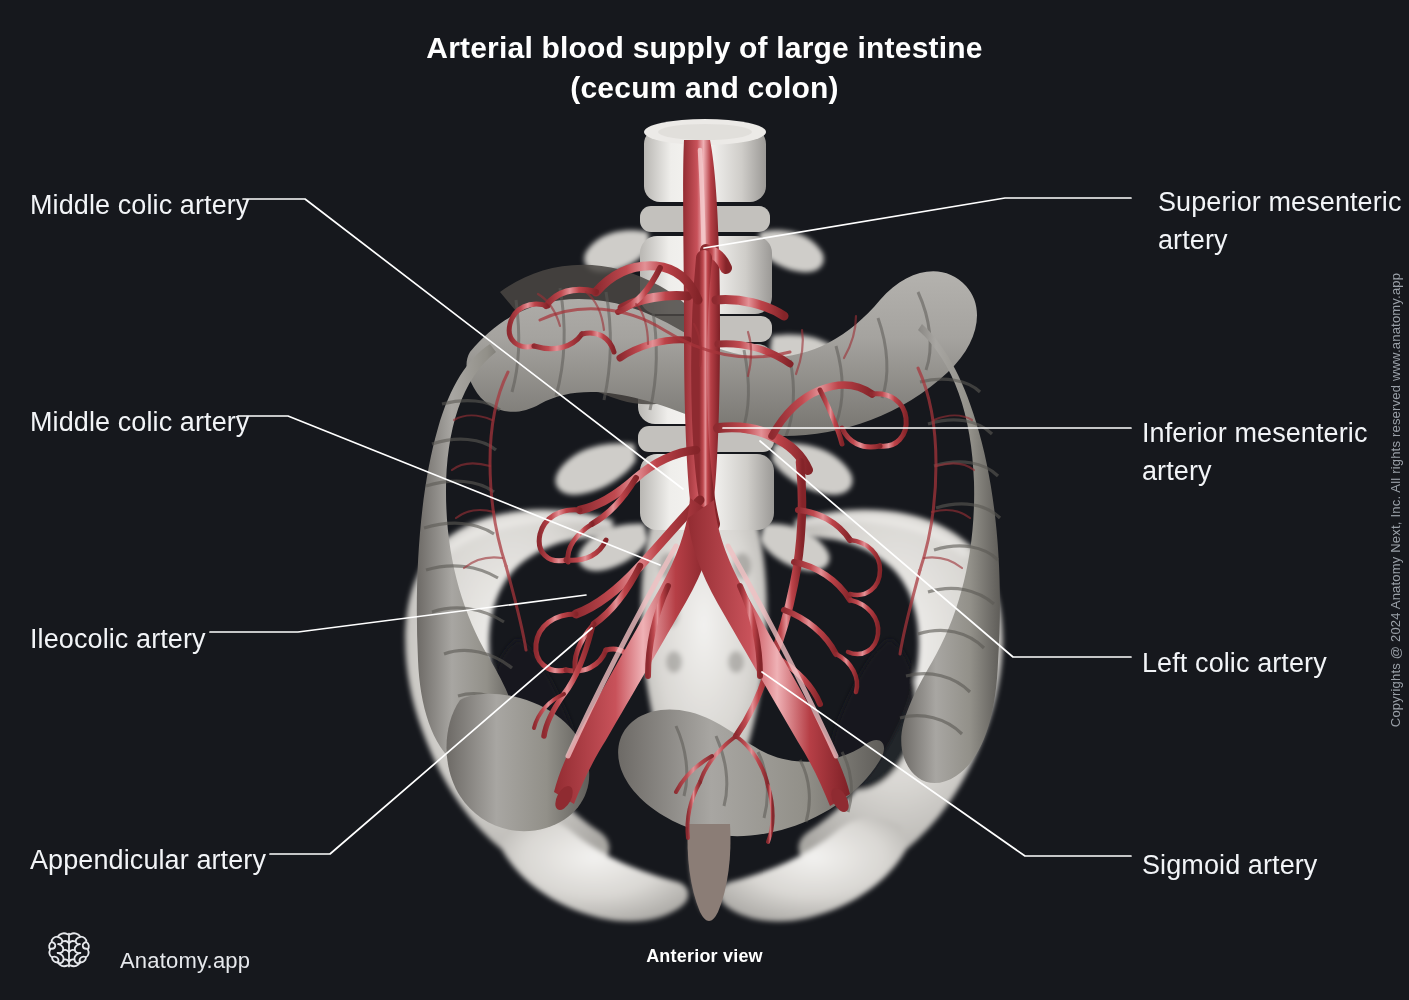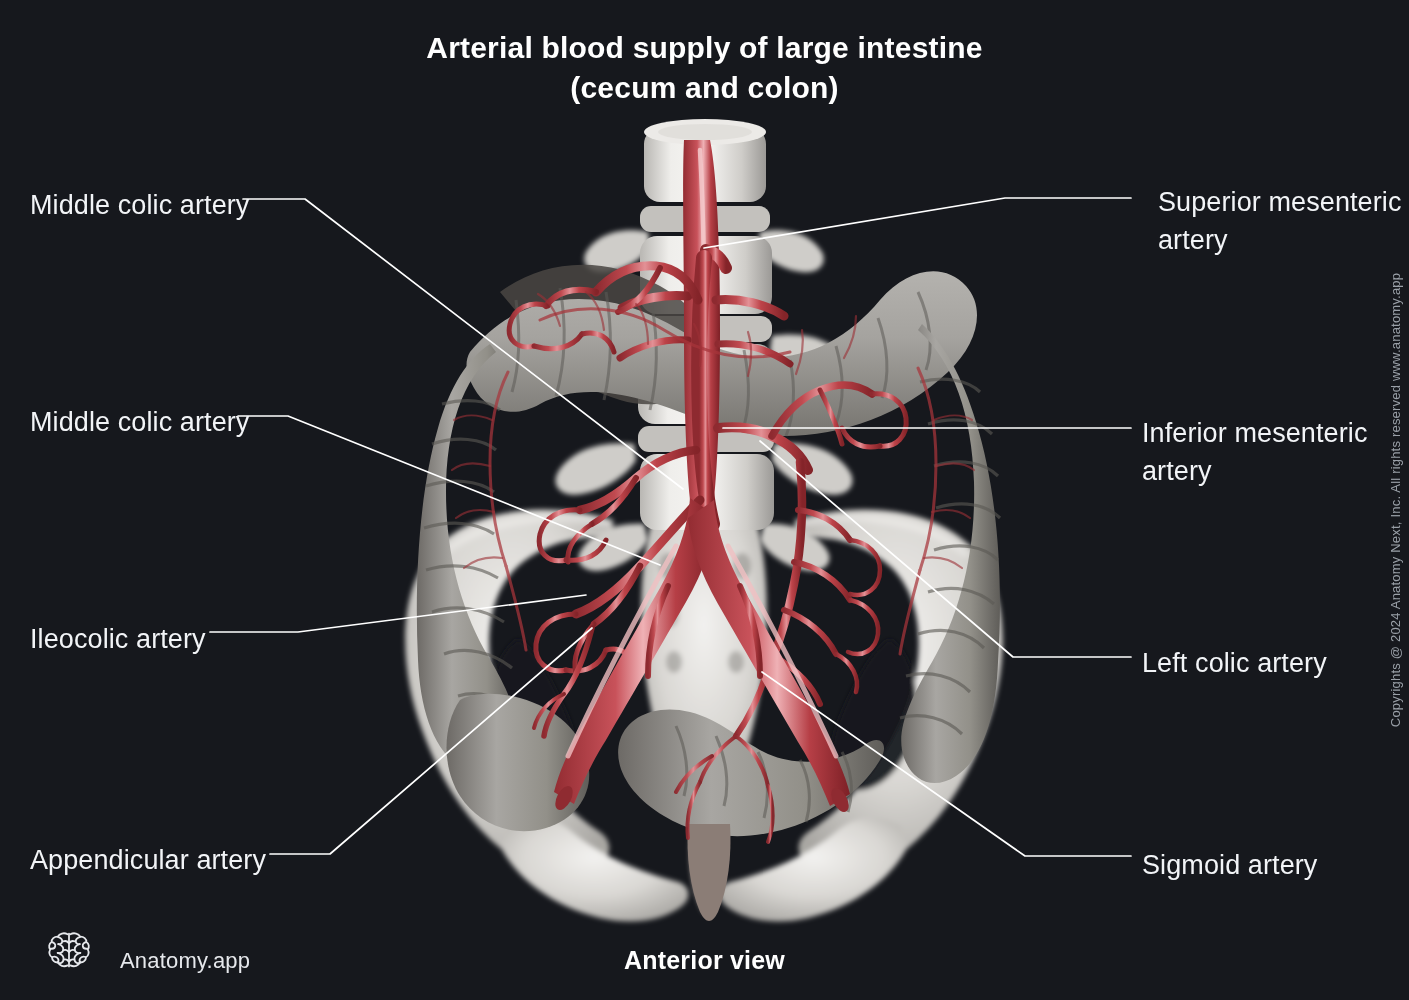--- a/index.html
+++ b/index.html
@@ -46,21 +46,21 @@
   .label.right { text-align: left; }
 
   
   #caption {
     position: absolute;
     left: 0;
     top: 946px;
     width: 1409px;
     text-align: center;
     color: #ffffff;
-    font-size: 25px;
+    font-size: 18px;
     font-weight: bold;
     letter-spacing: 0.2px;
   }
 
   
   #copyright {
     position: absolute;
     right: 6px;
     top: 500px;
     transform: translateY(-50%) rotate(180deg);

